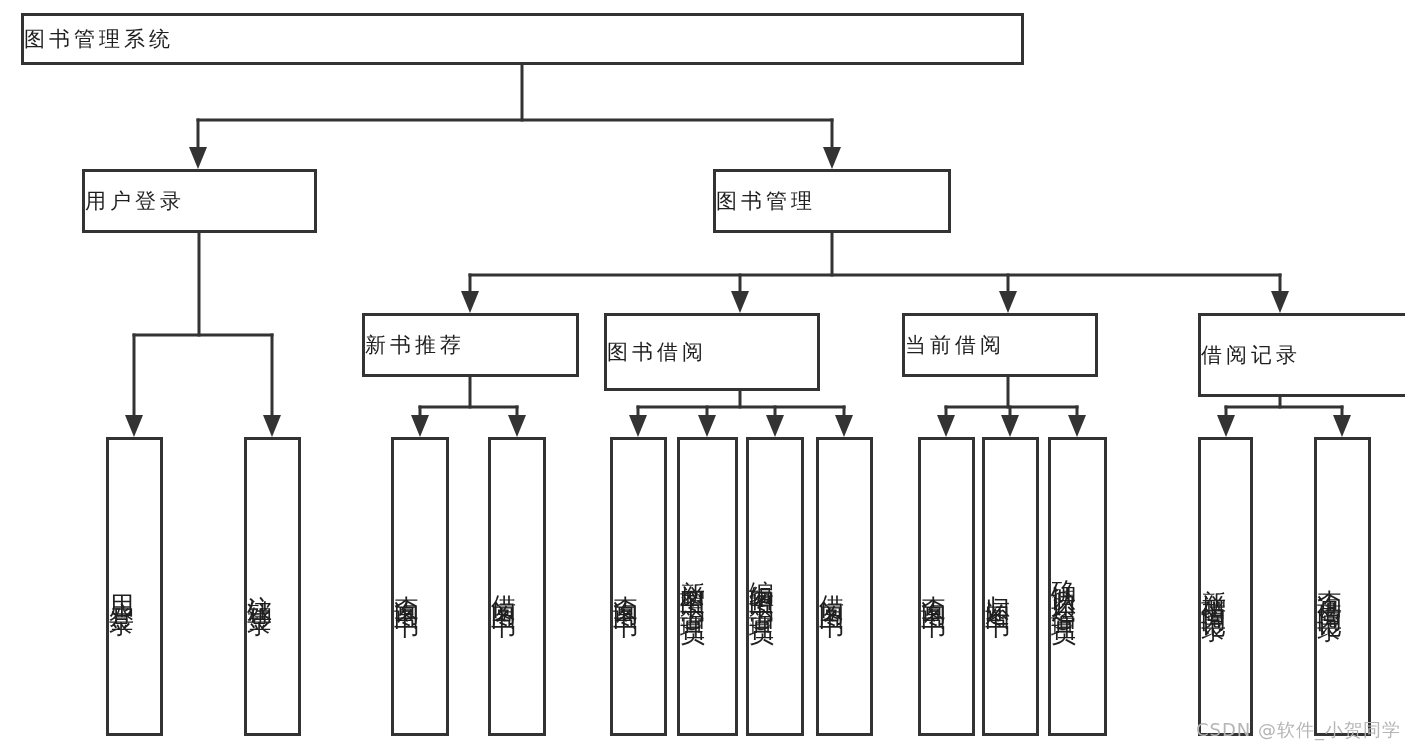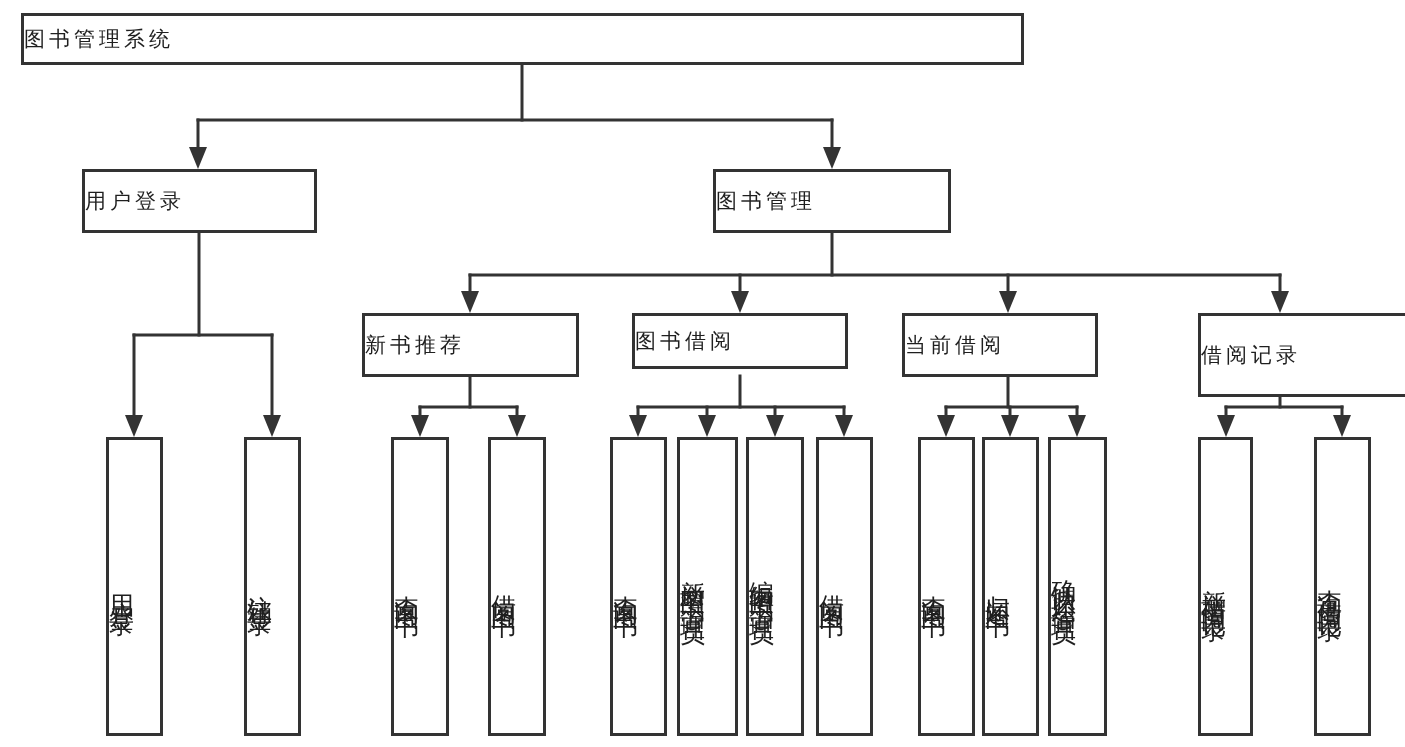--- a/index.html
+++ b/index.html
@@ -143,21 +143,21 @@
   <div class="box" style="left:82px;top:169px;width:235px;height:64px">
     <span class="hlabel">用户登录</span>
   </div>
   <div class="box" style="left:713px;top:169px;width:238px;height:64px">
     <span class="hlabel">图书管理</span>
   </div>
 
   <div class="box" style="left:362px;top:313px;width:217px;height:64px">
     <span class="hlabel">新书推荐</span>
   </div>
-  <div class="box" style="left:632px;top:313px;width:216px;height:56px">
+  <div class="box" style="left:604px;top:313px;width:216px;height:78px">
     <span class="hlabel">图书借阅</span>
   </div>
   <div class="box" style="left:902px;top:313px;width:196px;height:64px">
     <span class="hlabel">当前借阅</span>
   </div>
   <div class="box" style="left:1198px;top:313px;width:214px;height:84px">
     <span class="hlabel">借阅记录</span>
   </div>
 
   <div class="box" style="left:106px;top:437px;width:57px;height:299px">
@@ -197,13 +197,14 @@
     <span class="vtext">确认归还（管理员）</span>
   </div>
 
   <div class="box" style="left:1198px;top:437px;width:55px;height:299px">
     <span class="vtext">新增借阅记录</span>
   </div>
   <div class="box" style="left:1314px;top:437px;width:57px;height:299px">
     <span class="vtext">查询借阅记录</span>
   </div>
 
+  <div id="watermark">CSDN @软件_小贺同学</div>
 </div>
 
 </body></html>

